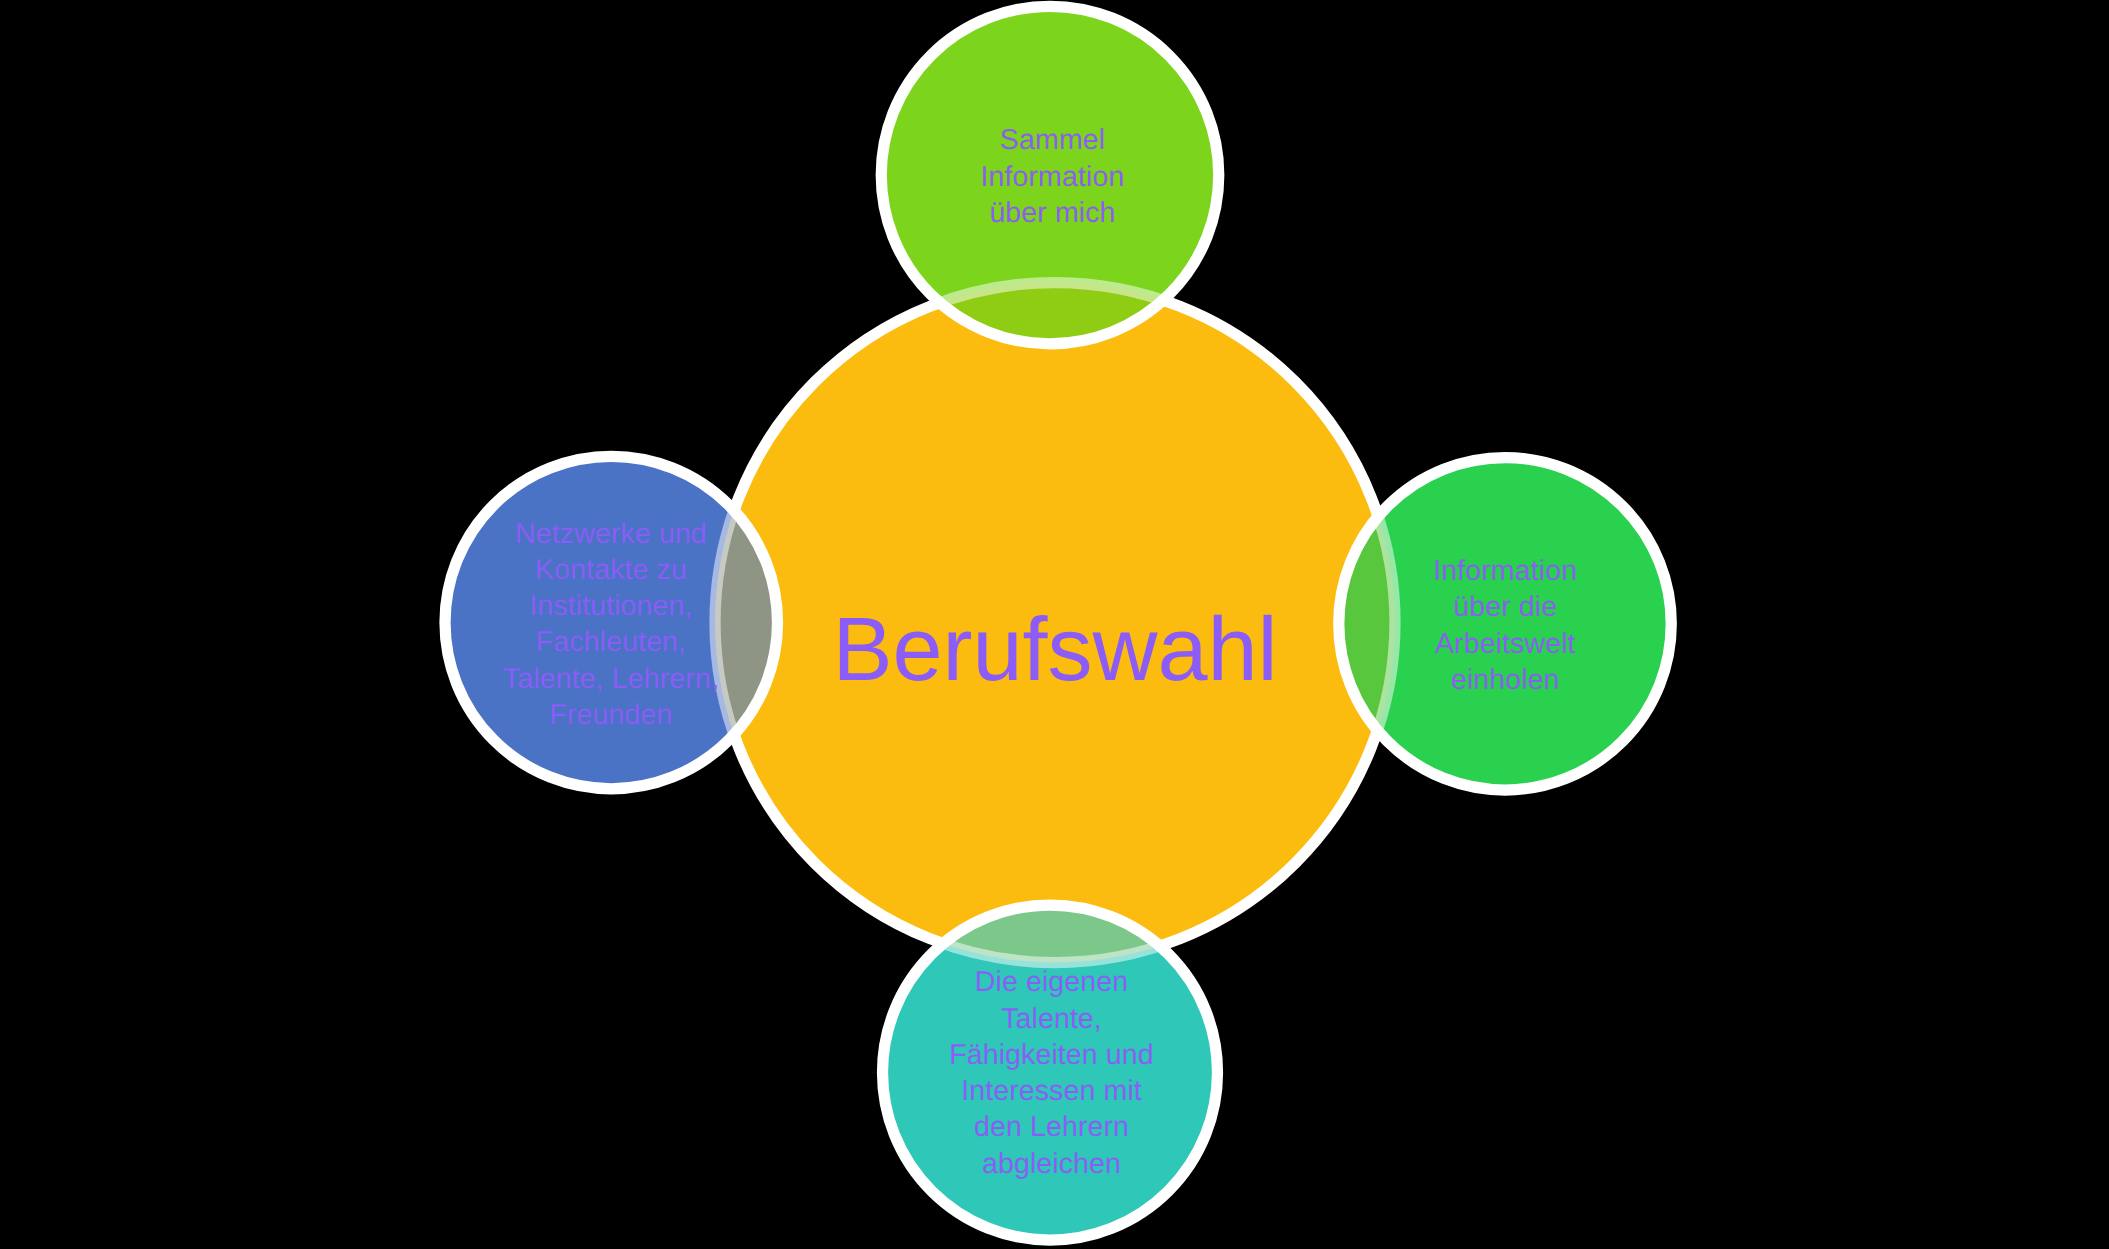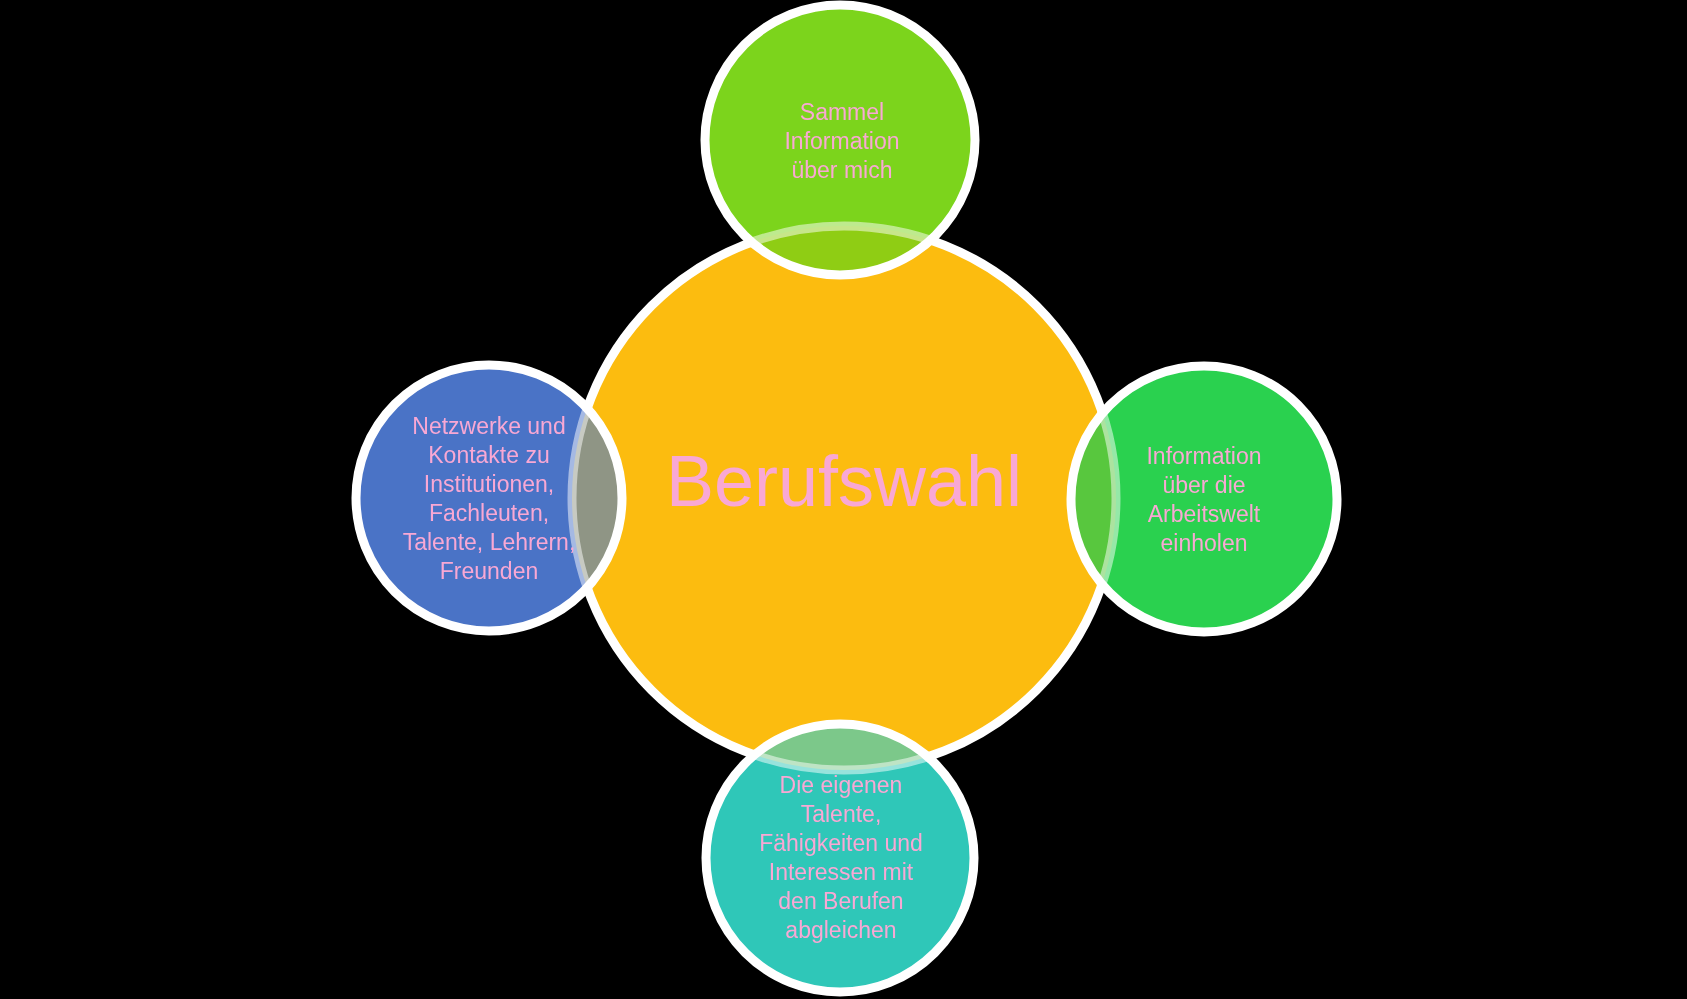--- a/index.html
+++ b/index.html
@@ -19,21 +19,21 @@
     position: absolute;
     left: 0;
     top: 0;
     display: block;
   }
   .label {
     position: absolute;
     transform: translate(-50%, -50%);
     text-align: center;
     white-space: pre-line;
-    color: #f9a8d4;
+    color: #8b5cf6;
     pointer-events: none;
   }
   .label.satellite {
     font-size: 23px;
     line-height: 29px;
     font-weight: 400;
     width: 260px;
   }
   .label.center-label {
     font-size: 72px;
@@ -84,21 +84,21 @@
     <circle cx="489" cy="498" r="133" fill="none" stroke="#FFFFFF" stroke-width="9"></circle>
     <circle cx="1204" cy="499" r="133" fill="none" stroke="#FFFFFF" stroke-width="9"></circle>
     <circle cx="840" cy="858" r="134" fill="none" stroke="#FFFFFF" stroke-width="9"></circle>
 
     <circle cx="844" cy="498" r="272" fill="none" stroke="rgba(255,255,255,0.5)" stroke-width="9" clip-path="url(#clip-top)"></circle>
     <circle cx="844" cy="498" r="272" fill="none" stroke="rgba(255,255,255,0.5)" stroke-width="9" clip-path="url(#clip-left)"></circle>
     <circle cx="844" cy="498" r="272" fill="none" stroke="rgba(255,255,255,0.5)" stroke-width="9" clip-path="url(#clip-right)"></circle>
     <circle cx="844" cy="498" r="272" fill="none" stroke="rgba(255,255,255,0.5)" stroke-width="9" clip-path="url(#clip-bottom)"></circle>
   </svg>
 
-  <div class="label center-label" style="left:844px; top:481px;text-align:center;">Berufswahl</div>
+  <div class="label center-label" style="left:844px; top:520px;text-align:center;">Berufswahl</div>
 
   <div class="label satellite" style="left:842px; top:141px;">Sammel
 Information
 über mich</div>
 
   <div class="label satellite" style="left:489px; top:499px;">Netzwerke und
 Kontakte zu
 Institutionen,
 Fachleuten,
 Talente, Lehrern,
@@ -106,16 +106,16 @@
 
   <div class="label satellite" style="left:1204px; top:500px;">Information
 über die
 Arbeitswelt
 einholen</div>
 
   <div class="label satellite" style="left:841px; top:858px;">Die eigenen
 Talente,
 Fähigkeiten und
 Interessen mit
-den Berufen
+den Lehrern
 abgleichen</div>
 
 </div>
 
 </body></html>

